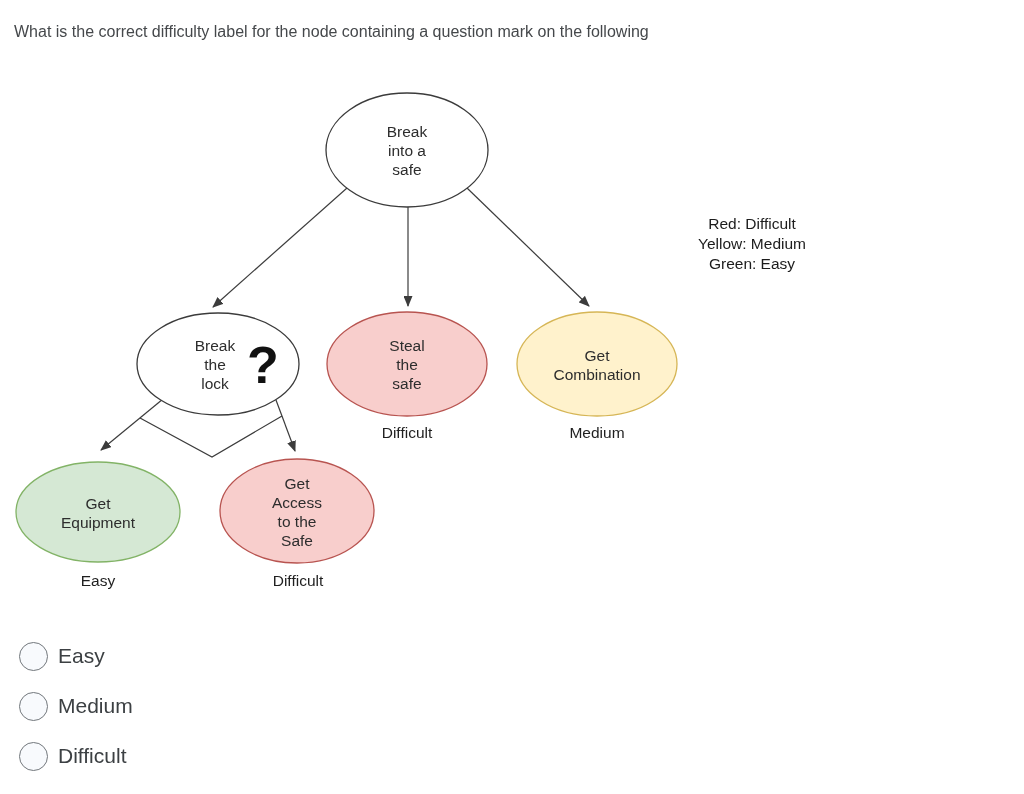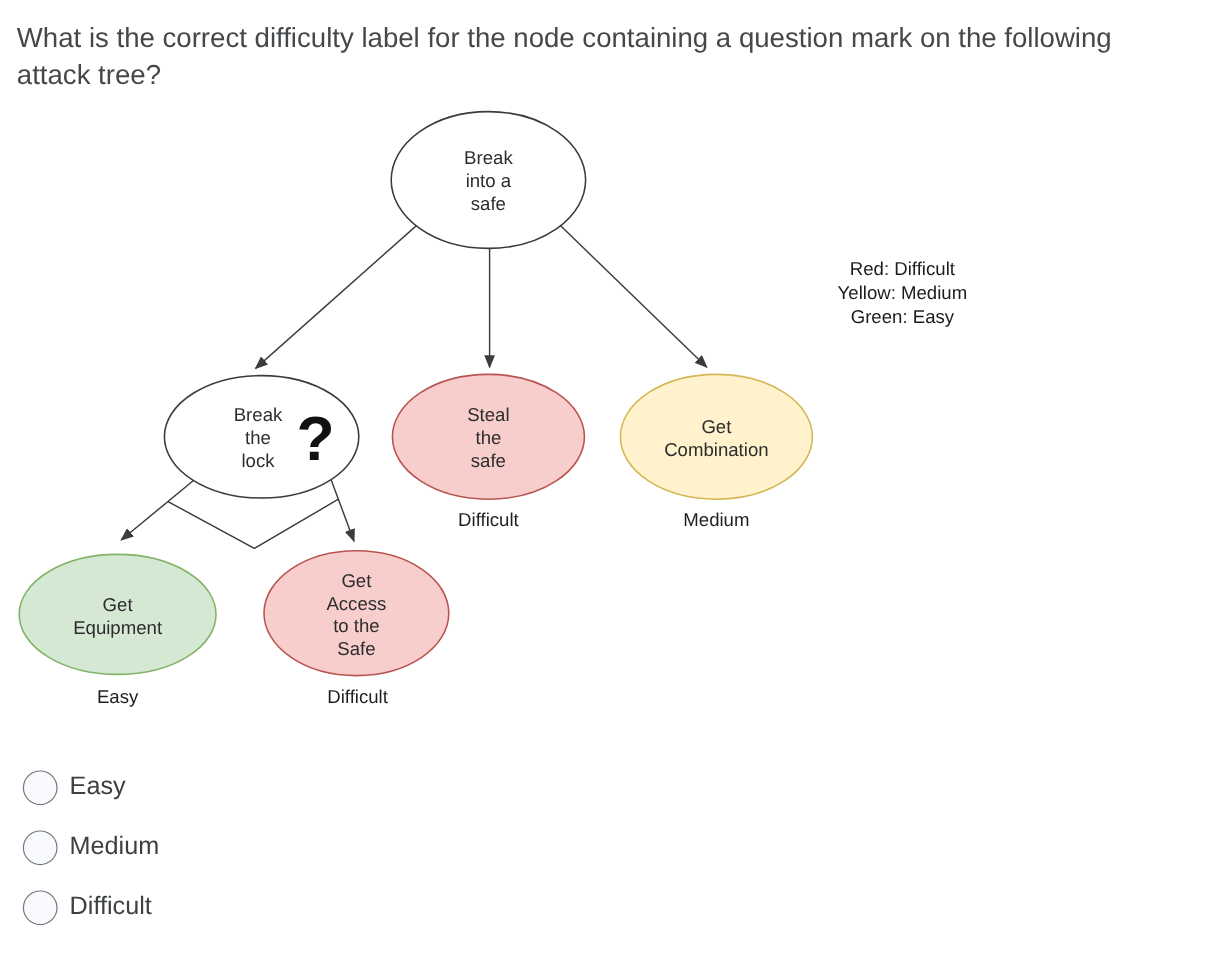--- a/index.html
+++ b/index.html
@@ -6,21 +6,21 @@
   html, body {
     width: 1024px; height: 794px;
     background: #ffffff;
     font-family: "Liberation Sans", sans-serif;
     overflow: hidden;
   }
   .question {
     position: absolute;
     left: 14px; top: 16px;
     width: 990px;
-    font-size: 23px;
+    font-size: 16px;
     line-height: 31px;
     color: #45484b;
   }
   .diagram {
     position: absolute;
     left: 0; top: 80px;
   }
   .diagram text {
     font-family: "Liberation Sans", sans-serif;
     font-size: 15.5px;
@@ -61,21 +61,20 @@
     margin-left: 10px;
     font-size: 21px;
     color: #3c4043;
   }
 </style>
 </head>
 <body>
 
 <div class="question">
   <div>What is the correct difficulty label for the node containing a question mark on the following</div>
-  <div>attack tree?</div>
 </div>
 
 <svg class="diagram" width="1024" height="540" viewBox="0 80 1024 540">
   <defs>
     <marker id="arrow" markerWidth="12" markerHeight="9" refX="10" refY="4.5" orient="auto" markerUnits="userSpaceOnUse">
       <path d="M0,0 L11,4.5 L0,9 z" fill="#3c3c3c"></path>
     </marker>
   </defs>
 
   <line class="edge" x1="347" y1="188" x2="213" y2="307" marker-end="url(#arrow)"></line>

